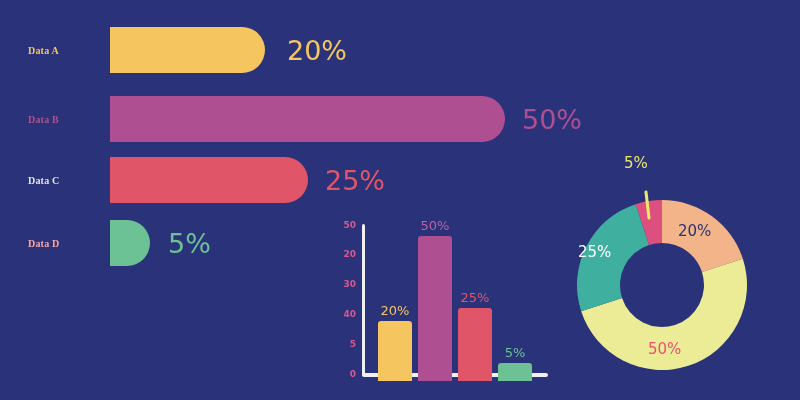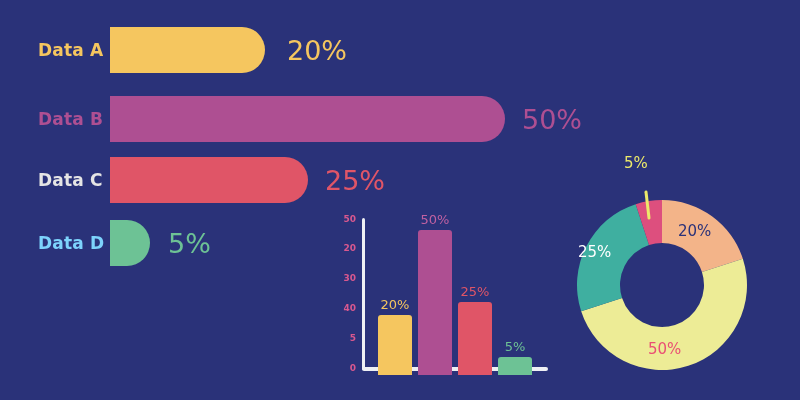--- a/index.html
+++ b/index.html
@@ -23,27 +23,28 @@
   
   .hbar-row {
     position: absolute;
     left: 0;
     height: 46px;
     display: flex;
     align-items: center;
   }
   .hbar-label {
     position: absolute;
-    left: 38px;
+    left: 28px;
     top: 50%;
     transform: translateY(-50%);
-    font-size: 17px;
+    font-size: 10px;
     font-weight: bold;
     letter-spacing: 0.2px;
     white-space: nowrap;
+    font-family: Liberation Serif, serif;
   }
   .hbar-track {
     position: absolute;
     left: 110px;
     top: 50%;
     transform: translateY(-50%);
     height: 46px;
   }
   .hbar-fill {
     height: 100%;
@@ -56,21 +57,21 @@
     transform: translateY(-50%);
     font-size: 27px;
     font-weight: normal;
     white-space: nowrap;
   }
 
   
   #column-chart {
     position: absolute;
     left: 338px;
-    top: 196px;
+    top: 202px;
     width: 215px;
     height: 186px;
   }
   .axis-tick {
     position: absolute;
     right: 0;
     font-size: 9px;
     font-weight: bold;
     color: #d8588f;
     transform: translateY(-50%);
@@ -147,21 +148,21 @@
 
     <div class="hbar-row" style="top:157px; width:430px;">
       <span class="hbar-label" style="color:#e5e5e5;">Data C</span>
       <div class="hbar-track" style="width:198px;">
         <div class="hbar-fill" style="background:#e05567; width:198px;"></div>
       </div>
       <span class="hbar-value" style="left:325px; color:#e05567;">25%</span>
     </div>
 
     <div class="hbar-row" style="top:220px; width:280px;">
-      <span class="hbar-label" style="color:#7dd3fc;">Data D</span>
+      <span class="hbar-label" style="color:#fca5a5;">Data D</span>
       <div class="hbar-track" style="width:40px;">
         <div class="hbar-fill" style="background:#6dc295; width:40px;"></div>
       </div>
       <span class="hbar-value" style="left:168px; color:#6dc295;">5%</span>
     </div>
 
   </div>
 
   <div id="column-chart">
 

